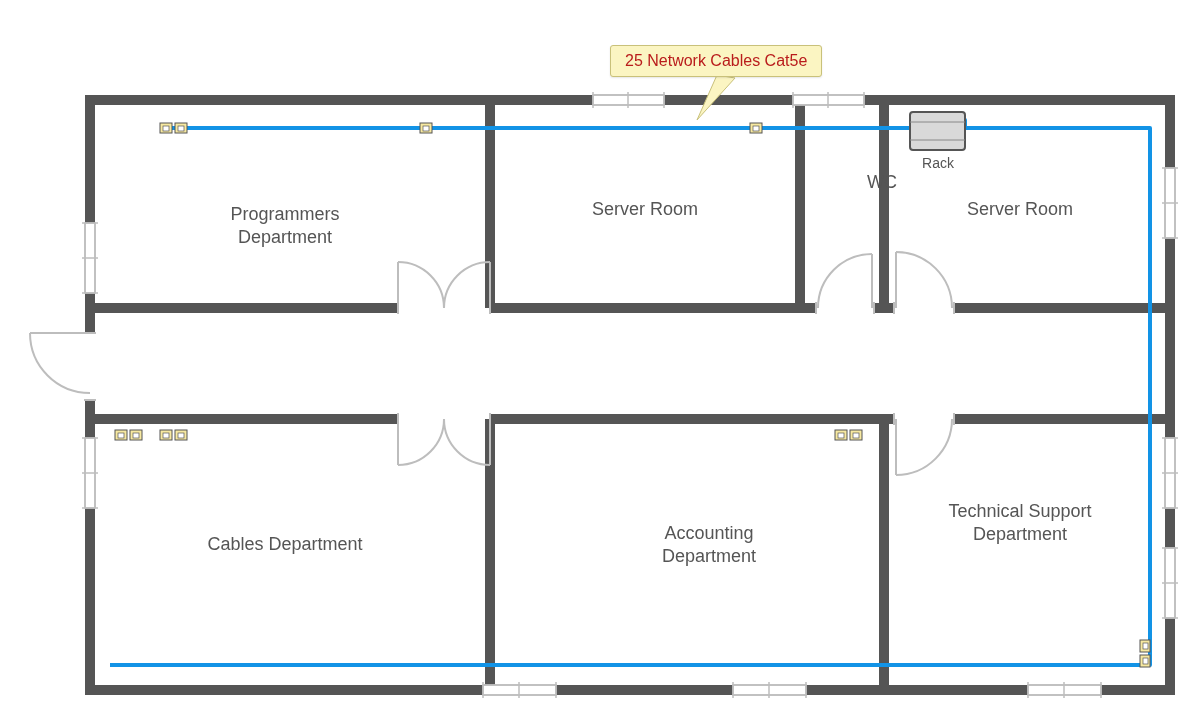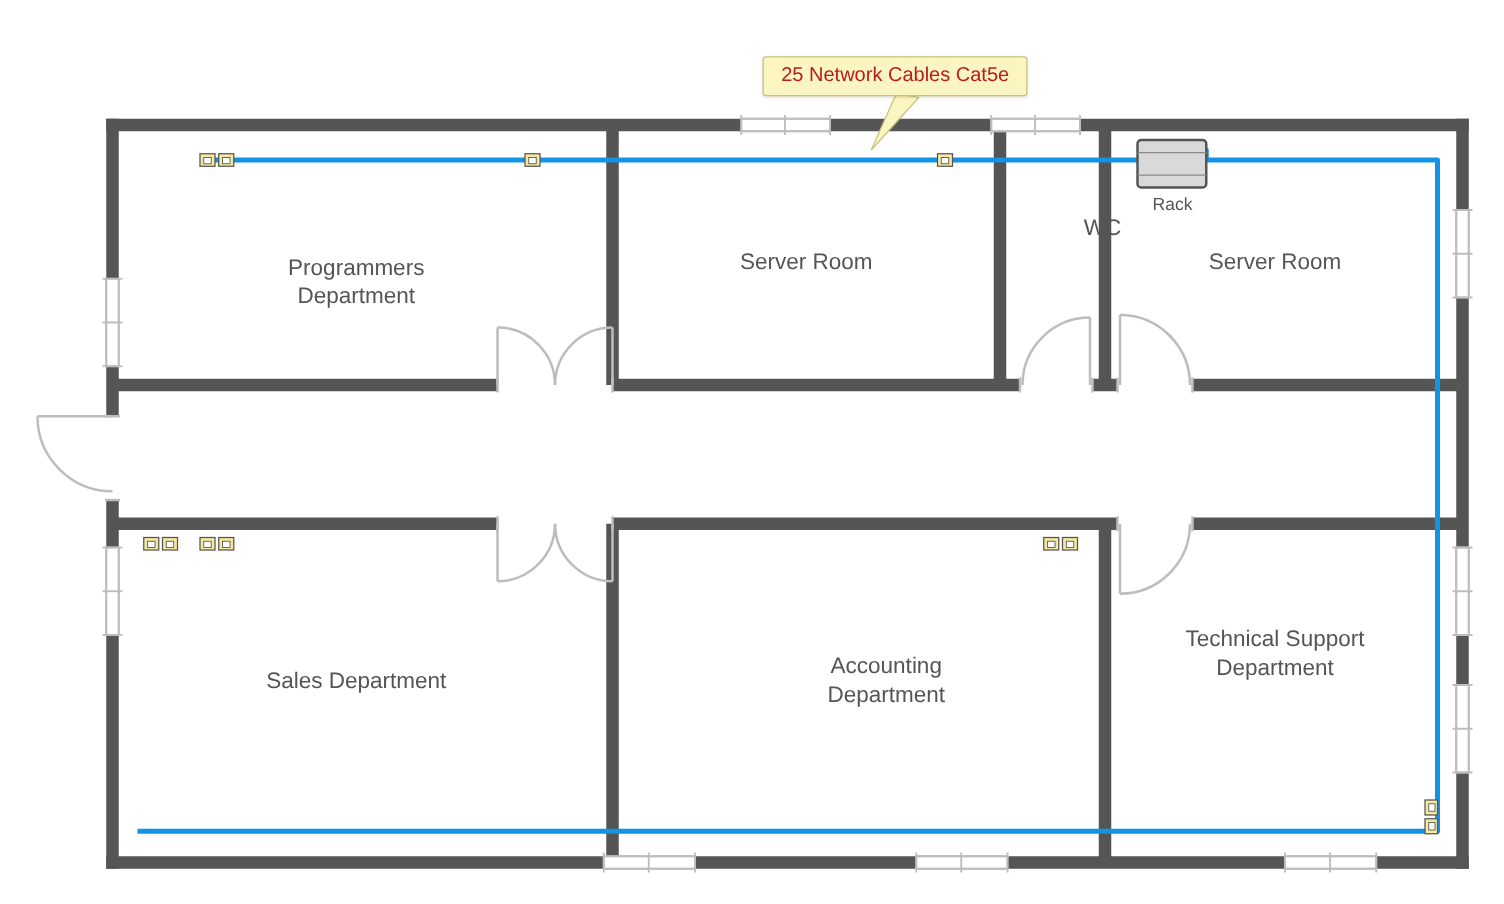--- a/index.html
+++ b/index.html
@@ -283,18 +283,18 @@
         </g>
   </g>
 </svg>
 
 <div class="callout" style="left:610px;top:45px">25 Network Cables Cat5e</div>
 
 <div class="room-label" style="left:285px;top:226px">Programmers<br>Department</div>
 <div class="room-label" style="left:645px;top:210px">Server Room</div>
 <div class="room-label" style="left:882px;top:183px">WC</div>
 <div class="room-label" style="left:1020px;top:210px">Server Room</div>
-<div class="room-label" style="left:285px;top:545px">Sales Department</div>
+<div class="room-label" style="left:285px;top:545px">Cables Department</div>
 <div class="room-label" style="left:709px;top:545px">Accounting<br>Department</div>
 <div class="room-label" style="left:1020px;top:523px">Technical Support<br>Department</div>
 <div class="rack-label" style="left:938px;top:163px">Rack</div>
 
 </div>
 
 </body></html>

